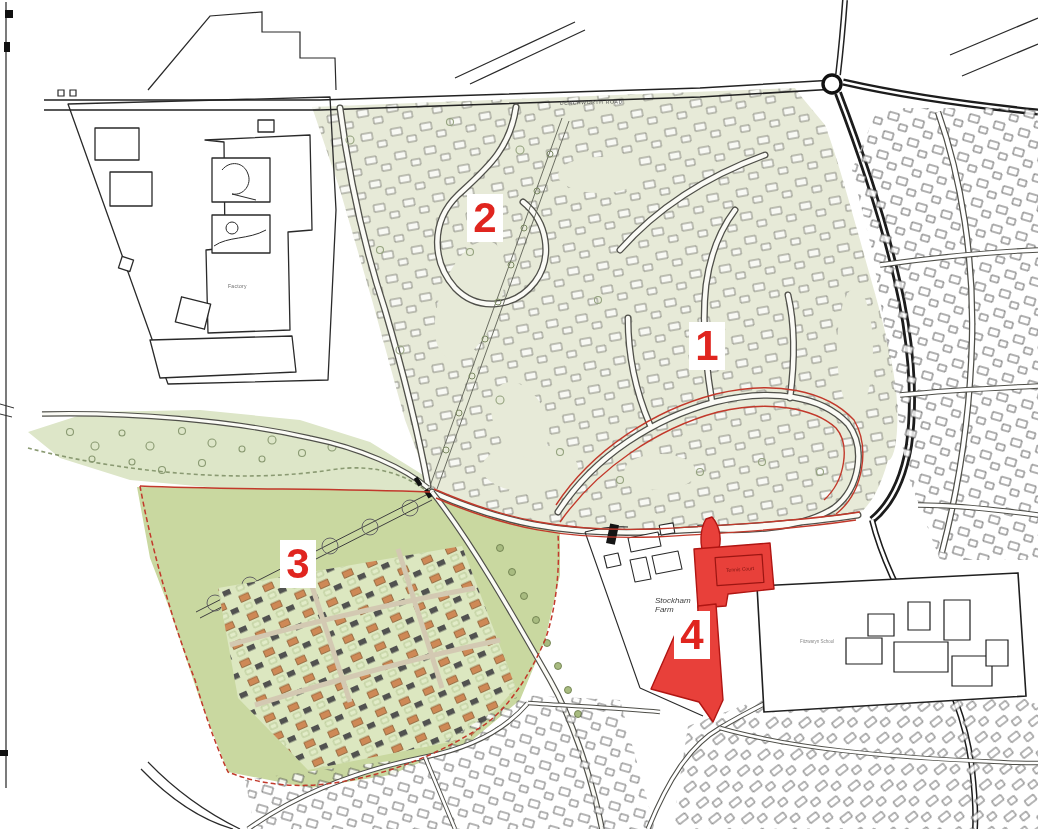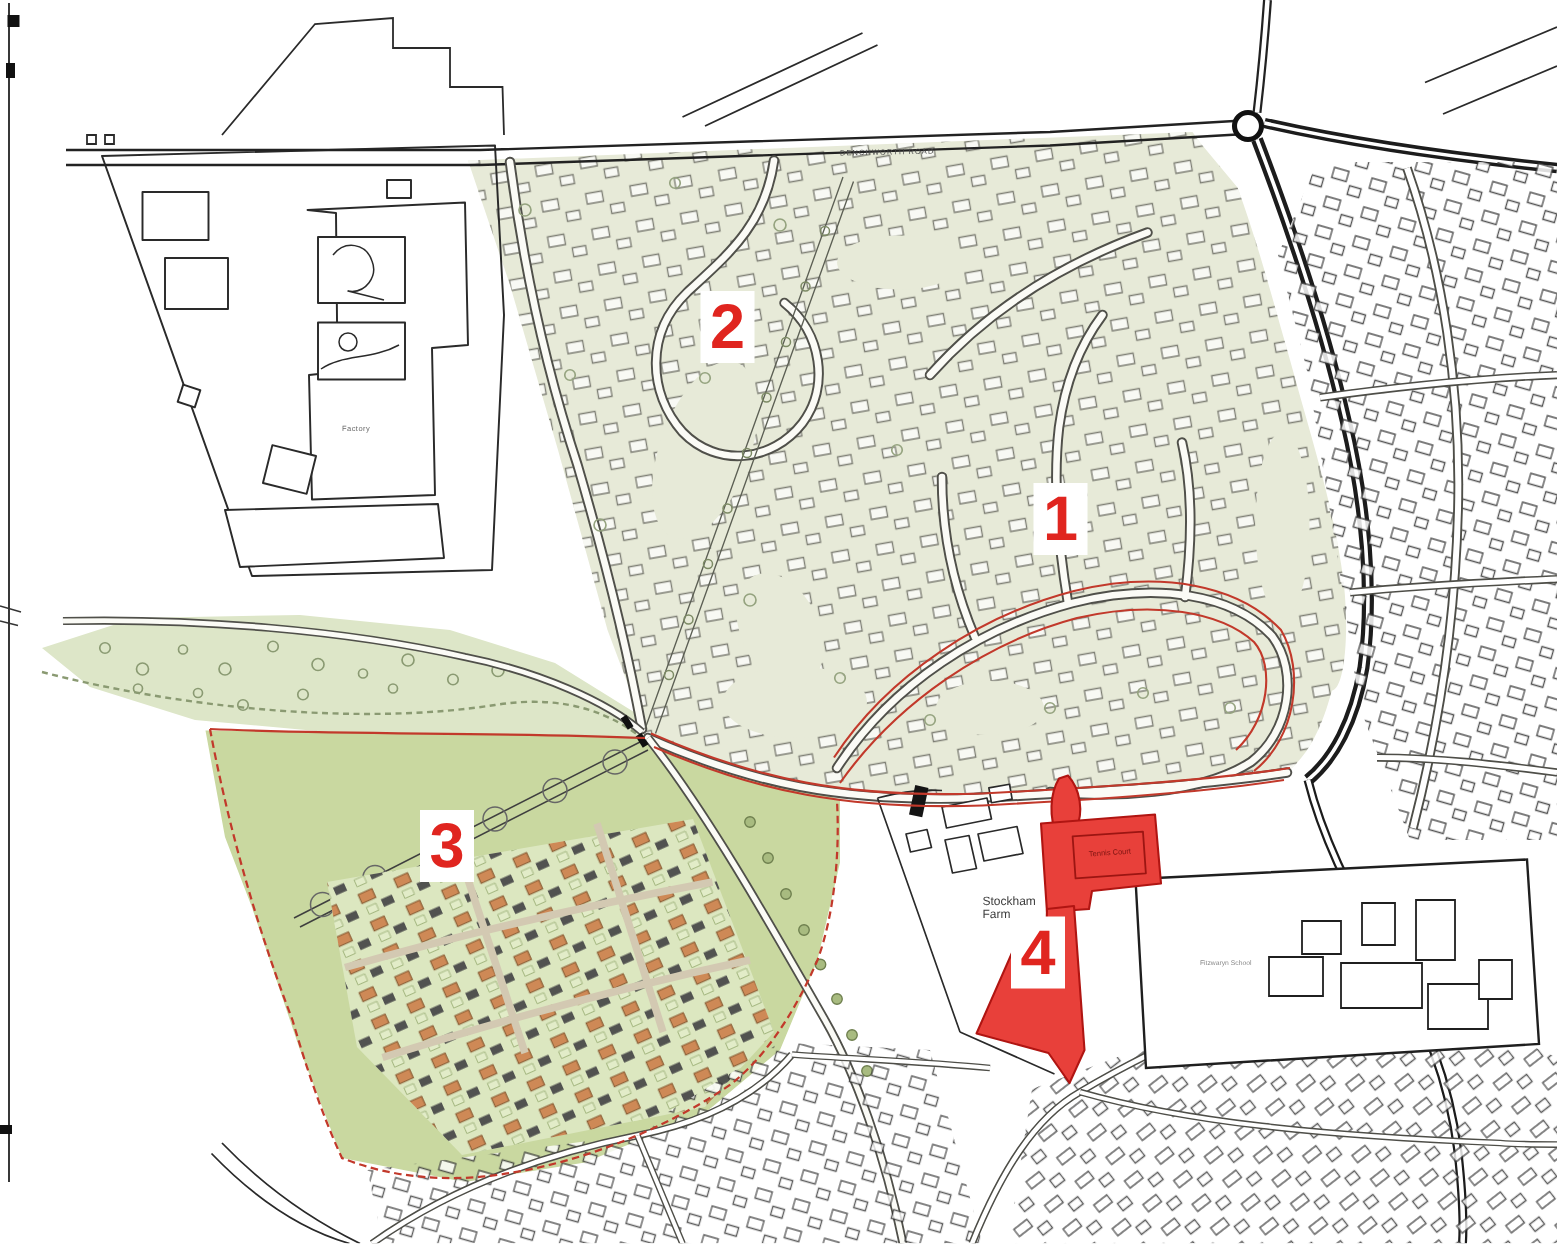--- a/index.html
+++ b/index.html
@@ -5,21 +5,21 @@
   html,body{margin:0;padding:0;background:#fff;}
   #stage{position:relative;width:1038px;height:829px;background:#ffffff;overflow:hidden;
          font-family:"Liberation Sans", sans-serif;}
   #map-art{position:absolute;left:0;top:0;}
   .overlay{position:absolute;left:0;top:0;width:100%;height:100%;pointer-events:none;}
   .marker{position:absolute;background:#ffffff;display:flex;align-items:center;justify-content:center;
           color:#e0251f;font-size:42px;font-weight:600;line-height:1;}
   .tiny-label{position:absolute;color:#555;white-space:nowrap;}
   .road-label{font-size:5px;letter-spacing:0.7px;color:#4a4a4a;transform:rotate(-1.2deg);}
   .factory-label{font-size:5px;color:#6a6a6a;letter-spacing:0.3px;}
-  .farm-label{font-size:8px;color:#3d3d3d;line-height:1.08;}
+  .farm-label{font-size:8px;color:#3d3d3d;line-height:1.08;font-style:italic;}
   .school-label{font-size:4.5px;color:#8a8a8a;}
   .court-label{font-size:5px;color:#7e1512;width:48px;text-align:center;transform:rotate(-4deg);}
   svg *{vector-effect:non-scaling-stroke;}
 </style>
 </head>
 <body>
 
 <div id="stage">
 
 <svg id="map-art" width="1038" height="829" viewBox="0 0 1038 829" xmlns="http://www.w3.org/2000/svg">

